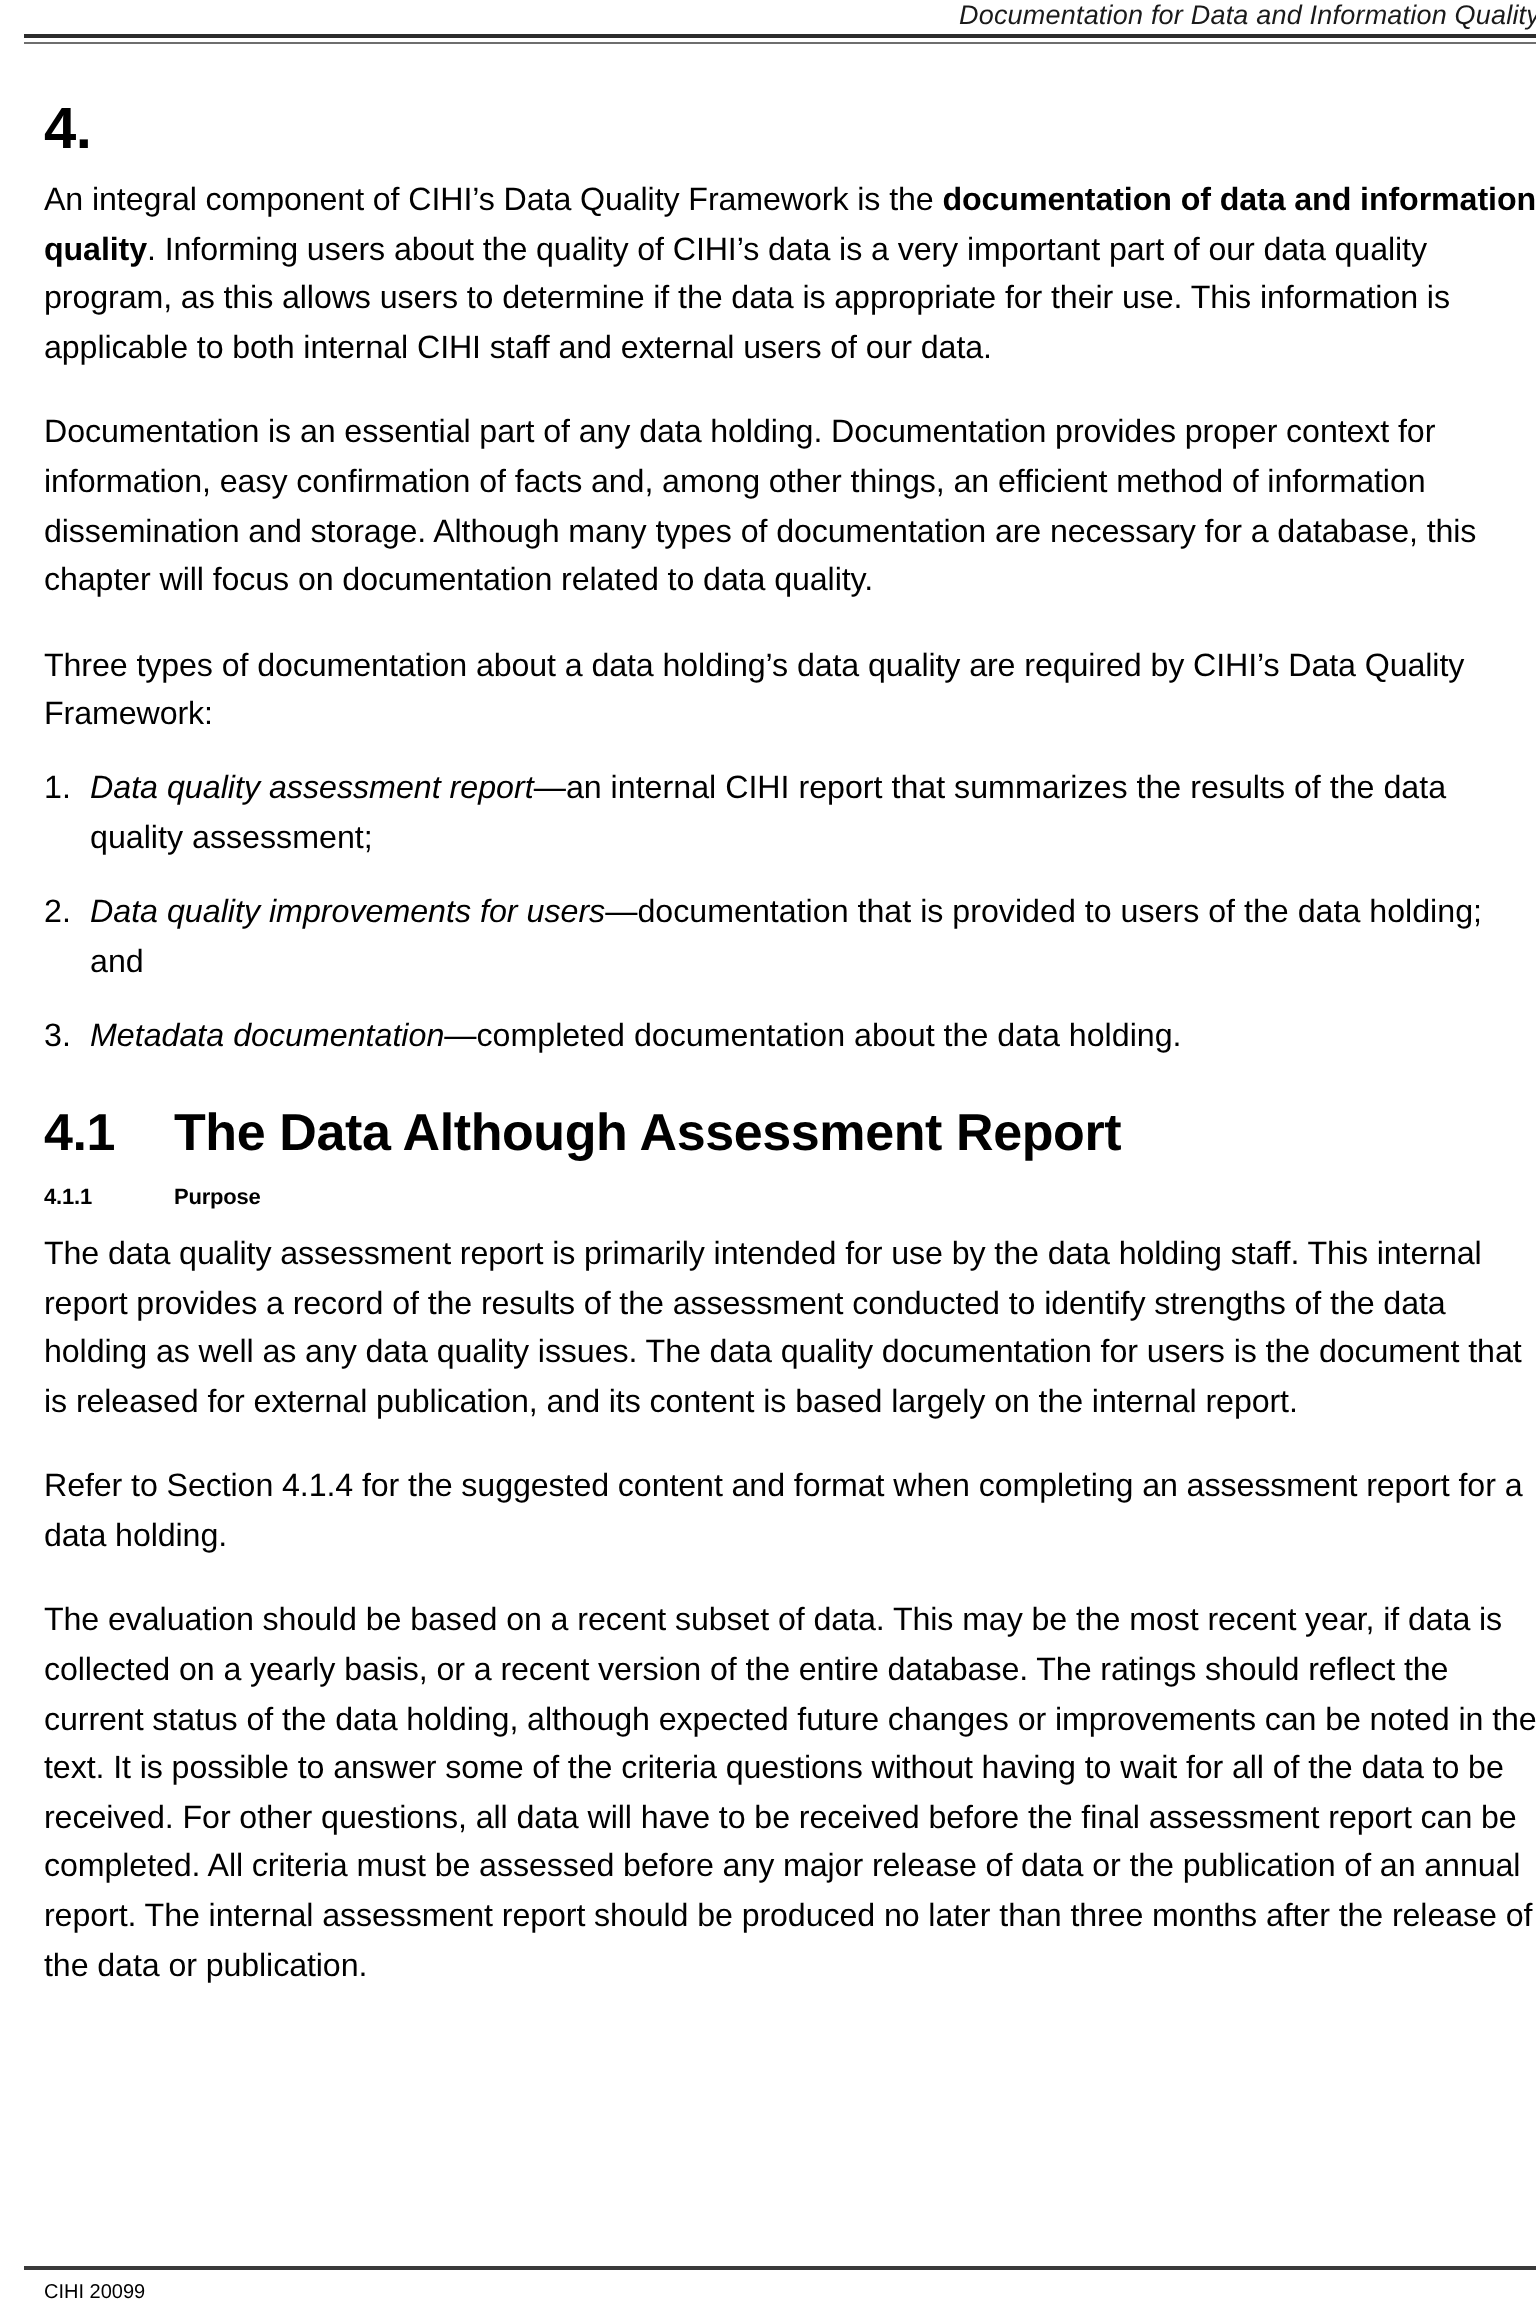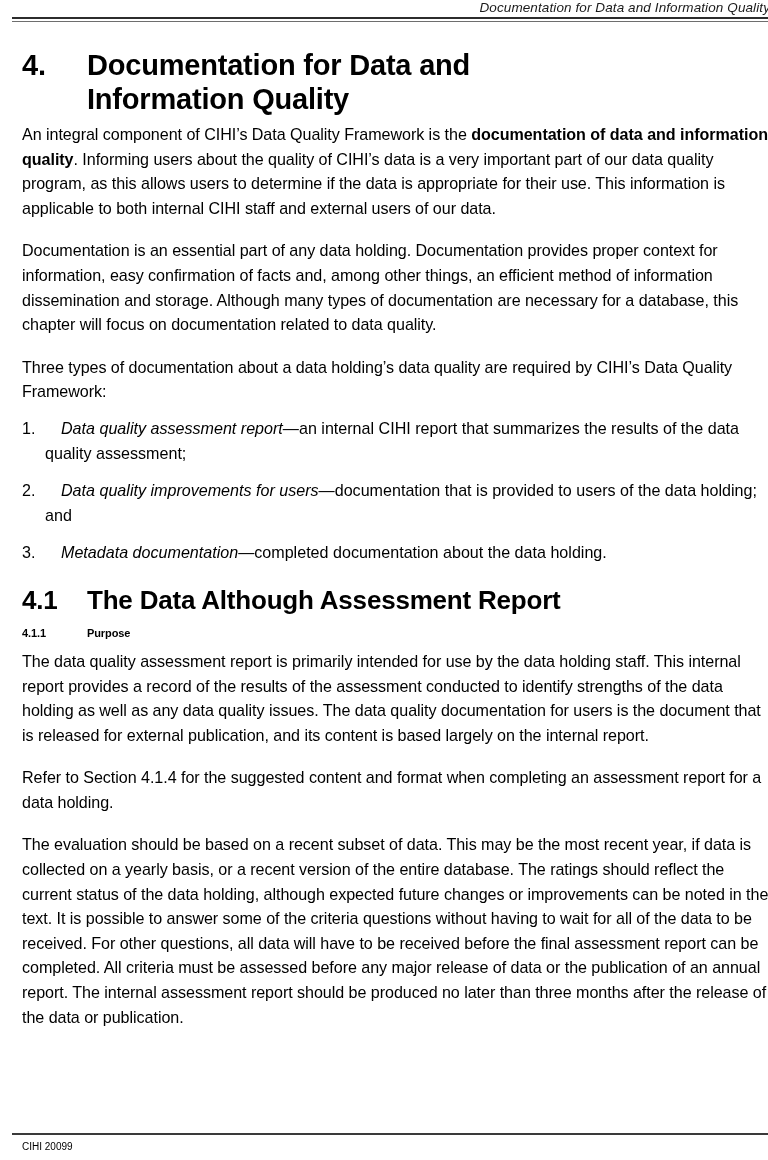--- a/index.html
+++ b/index.html
@@ -104,21 +104,21 @@
     font-size: 16.1px;
     line-height: 24.6px;
   }
   ol.numlist li:last-child { margin-bottom: 0; }
   ol.numlist li .marker {
     position: absolute;
     left: 0;
     top: 0;
     width: 20px;
   }
-  ol.numlist li i { font-style: italic; margin-left: 16px; }
+  ol.numlist li i { font-style: italic; }
 
   
   h2.h-sec {
     display: flex;
     align-items: flex-end;
     font-weight: bold;
     font-size: 26px;
     line-height: 30px;
     margin: 20px 0 6px 0;
     letter-spacing: -0.2px;
@@ -169,21 +169,20 @@
 <div class="page">
 
   <div class="running-header">Documentation for Data and Information Quality</div>
   <div class="header-rule-thick"></div>
   <div class="header-rule-thin"></div>
 
   <div class="content">
 
     <h1 class="chapter-title">
       <span class="chapter-num">4.</span>
-      <span class="chapter-text"><span>Documentation for Data and</span><br><span>Information Quality</span></span>
     </h1>
 
     <p class="body"><span>An integral component of CIHI’s Data Quality Framework is the </span><b class="strong">documentation of data and</b> <b class="strong">information quality</b><span>. Informing users about the quality of CIHI’s data is a very important part of our data quality program, as this allows users to determine if the data is appropriate for their use. This information is applicable to both internal CIHI staff and external users of our data.</span></p>
 
     <p class="body">Documentation is an essential part of any data holding. Documentation provides proper context for information, easy confirmation of facts and, among other things, an efficient method of information dissemination and storage. Although many types of documentation are necessary for a database, this chapter will focus on documentation related to data quality.</p>
 
     <p class="body tight">Three types of documentation about a data holding’s data quality are required by CIHI’s Data Quality Framework:</p>
 
     <ol class="numlist">
       <li>

